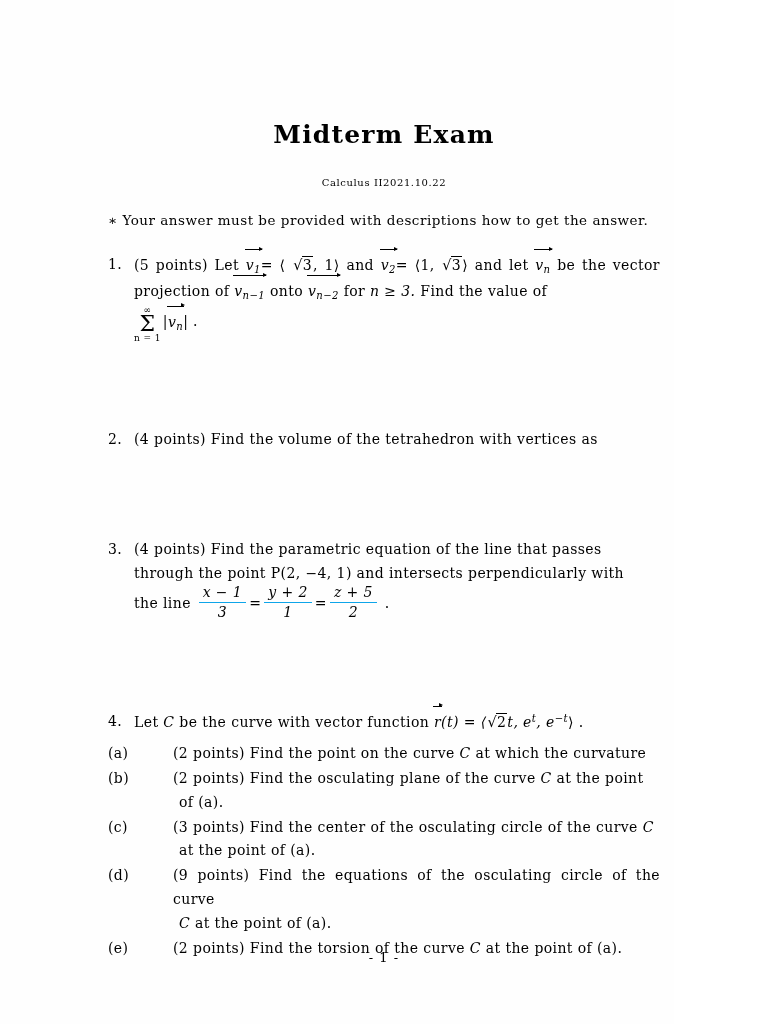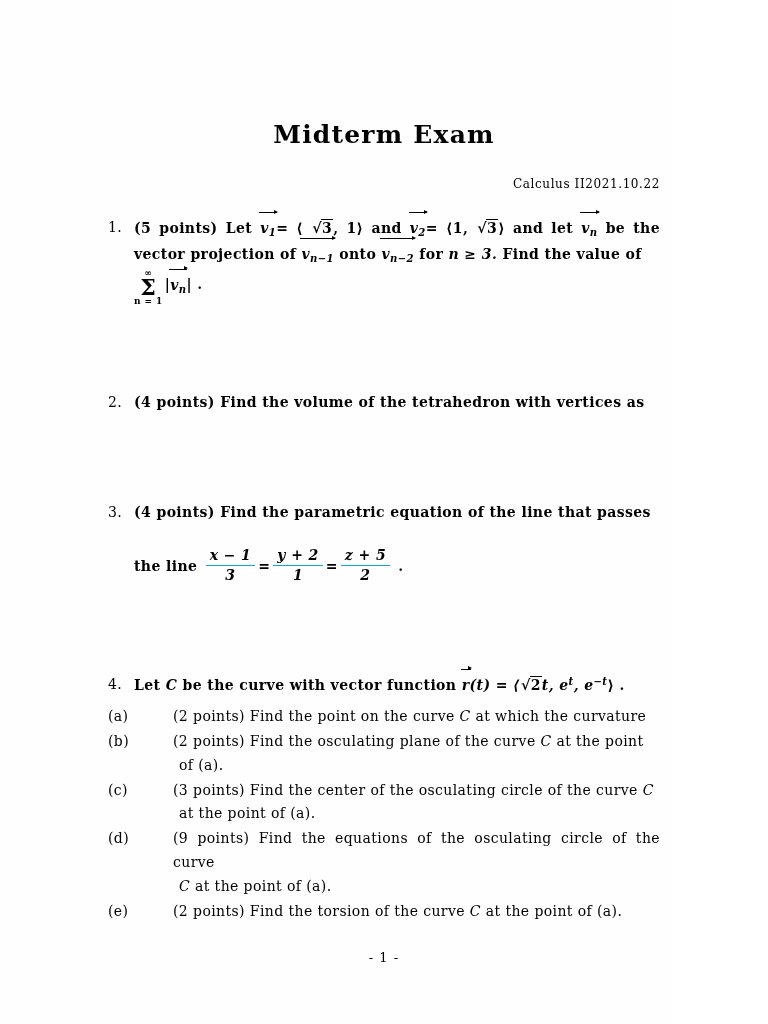--- a/index.html
+++ b/index.html
@@ -31,23 +31,23 @@
   .doc-title {
     text-align: center;
     font-size: 25px;
     font-weight: bold;
     letter-spacing: 1.2px;
     margin: 0 0 28px 0;
     font-family: "DejaVu Serif", serif;
   }
   .header-row {
     display: flex;
-    justify-content: flex-end;
+    justify-content: center;
     align-items: baseline;
-    font-size: 12px;
+    font-size: 10px;
     letter-spacing: 0.6px;
     margin-bottom: 24px;
   }
   .note {
     font-size: 13.5px;
     letter-spacing: 0.5px;
     margin-bottom: 24px;
   }
   .problem {
     font-size: 14px;
@@ -56,21 +56,20 @@
     margin-bottom: 8px;
     display: flex;
   }
   .pnum {
     width: 26px;
     flex: 0 0 26px;
   }
   .pbody {
     flex: 1 1 auto;
     text-align: justify;
-    font-weight: bold;
   }
   .spacer-lg { height: 78px; }
   .vec {
     position: relative;
     display: inline-block;
     padding-top: 1px;
   }
   .vec::before {
     content: "";
     position: absolute;
@@ -187,20 +186,21 @@
 <div class="page">
   <div class="content">
 
     <h1 class="doc-title">Midterm Exam</h1>
 
     <div class="header-row">
       <span>Calculus II</span>
       <span>2021.10.22</span>
     </div>
 
+    <div class="note">∗ Your answer must be provided with descriptions how to get the answer.</div>
 
     <div class="problem">
       <span class="pnum">1.</span>
       <span class="pbody">
         <span>(5 points)</span>
         <span>Let</span>
         <span class="vec italic"><span>v</span><span class="sub">1</span></span><span>= ⟨</span>
         <span class="sqrt"><span class="rad">√</span><span class="radicand">3</span></span><span>, 1⟩</span>
         <span>and</span>
         <span class="vec italic"><span>v</span><span class="sub">2</span></span><span>= ⟨1,</span>
@@ -236,20 +236,21 @@
     </div>
 
     <div class="spacer-lg"></div>
 
     <div class="problem">
       <span class="pnum">3.</span>
       <span class="pbody">
         <span>(4 points)</span>
         <span>Find the parametric equation of the line that passes</span>
         <br>
+        <span>through the point P(2, −4, 1) and intersects perpendicularly with</span>
         <br>
         <span>the line</span>
         <span class="frac italic">
           <span class="num">x − 1</span>
           <span class="den">3</span>
         </span><span>=</span><span class="frac italic">
           <span class="num">y + 2</span>
           <span class="den">1</span>
         </span><span>=</span><span class="frac italic">
           <span class="num">z + 5</span>

